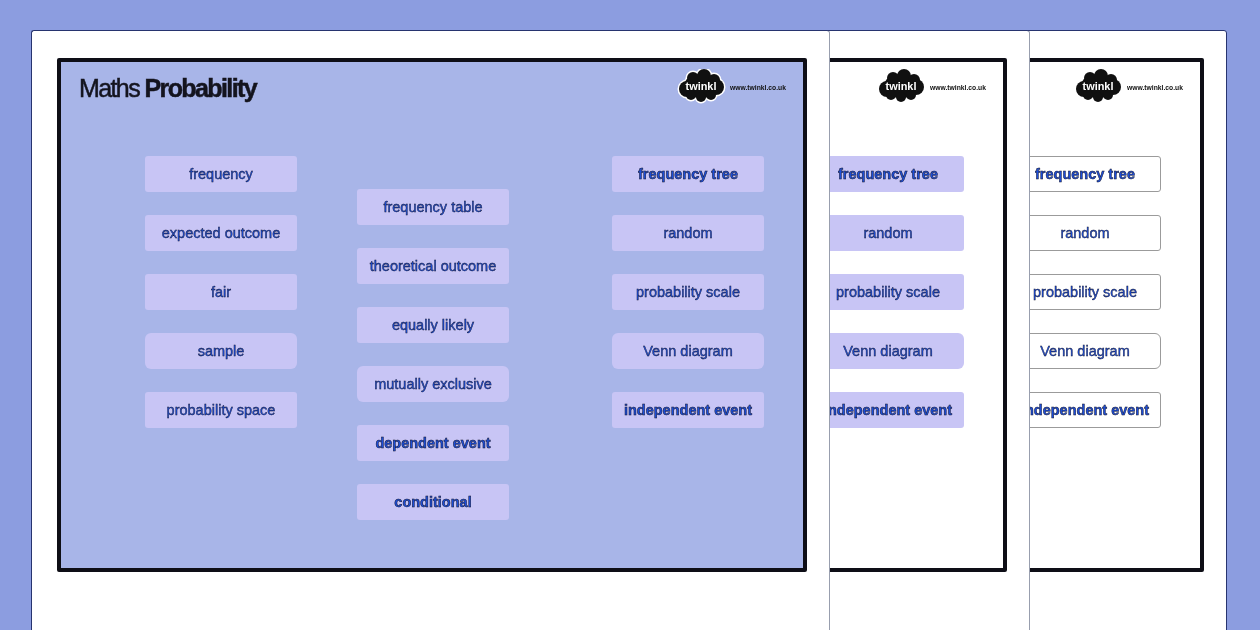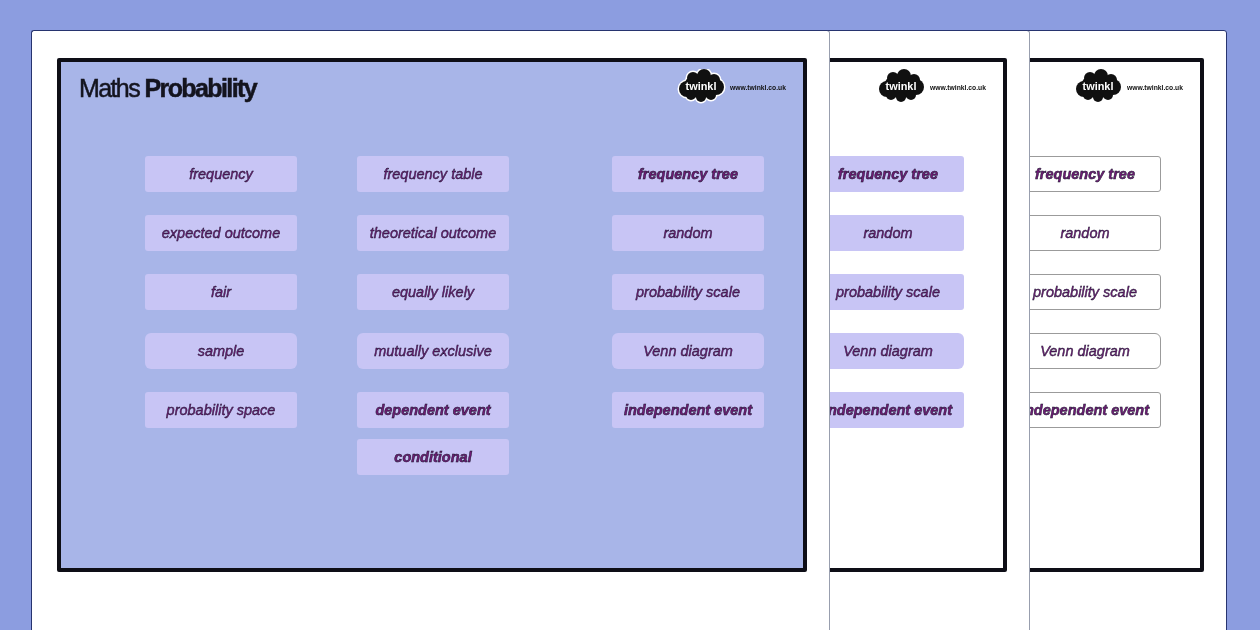--- a/index.html
+++ b/index.html
@@ -8,26 +8,26 @@
   .page{position:absolute;width:799px;height:630px;background:#ffffff;
         box-sizing:border-box;border:1.5px solid #27346f;border-radius:3px;}
   .inner{position:absolute;left:25px;top:27px;width:750px;height:514px;
          box-sizing:border-box;border:4px solid #0e0e16;border-radius:2px;}
   .purplebg{background:#a8b5e8;}
   .whitebg{background:#ffffff;}
   .title{position:absolute;left:47px;top:43px;font-size:25px;color:#14141e;
          font-weight:400;letter-spacing:-1.6px;white-space:nowrap;-webkit-text-stroke:0.5px #14141e;}
   .title b{font-weight:700;}
   .card{position:absolute;width:152px;height:36px;border-radius:3px;
-        background:#c8c5f5;color:#701a75;font-size:14.5px;-webkit-text-stroke:0.4px #15152a;
-        display:flex;align-items:center;justify-content:center;white-space:nowrap;font-style:italic;}
+        background:#c8c5f5;color:#1d4ed8;font-size:14.5px;-webkit-text-stroke:0.4px #15152a;
+        display:flex;align-items:center;justify-content:center;white-space:nowrap;}
   .card.b{font-weight:700;-webkit-text-stroke:0.5px #15152a;}
   .wcard{background:#ffffff;border:1px solid #9b9b9b;box-sizing:border-box;}
-  .c1{left:113px;} .c2{left:325px;} .c3{left:535px;margin-left:45px;}
-  .r1{top:125px;} .r2{top:184px;} .r3{top:243px;} .r4{top:302px;border-radius:6px;} .r5{top:361px;} .r6{top:408px;}
+  .c1{left:113px;} .c2{left:325px;margin-top:33px;} .c3{left:535px;margin-left:45px;}
+  .r1{top:125px;} .r2{top:184px;} .r3{top:243px;} .r4{top:302px;border-radius:6px;} .r5{top:361px;} .r6{top:420px;}
   .logo{position:absolute;left:645px;top:38px;}
 </style>
 </head>
 <body>
 
 <div class="page" style="left:428px;top:30px;z-index:1;">
   <div class="inner whitebg"></div>
   <div class="title">Maths <b>Probability</b></div>
   <svg class="logo" width="112" height="36" viewBox="0 0 112 36">
     <g stroke="#ffffff" stroke-width="3" fill="#101010">

